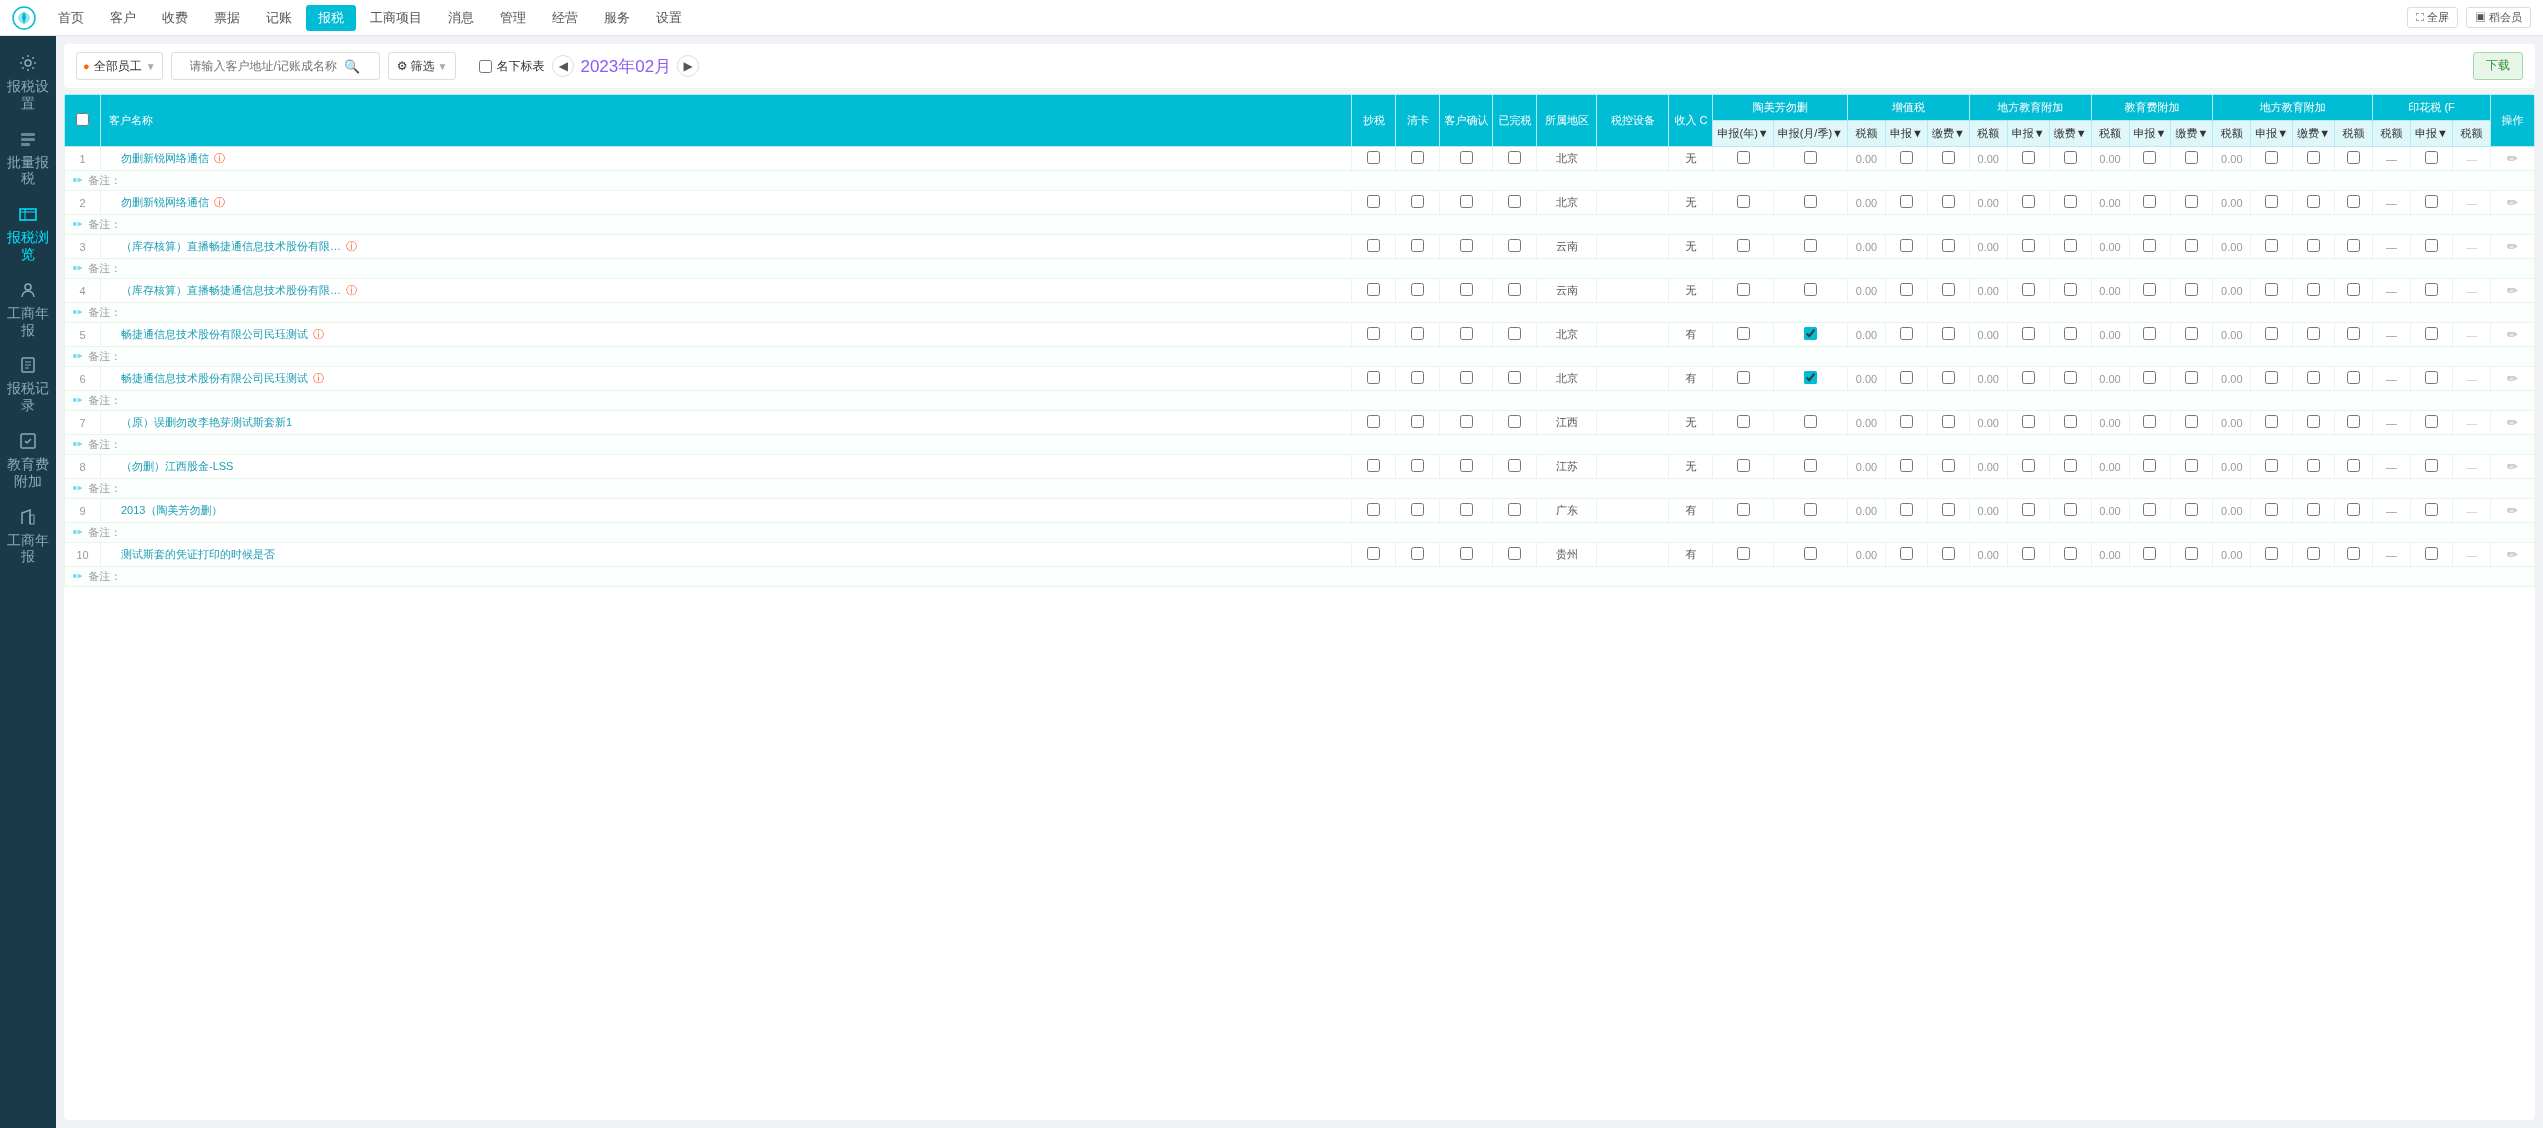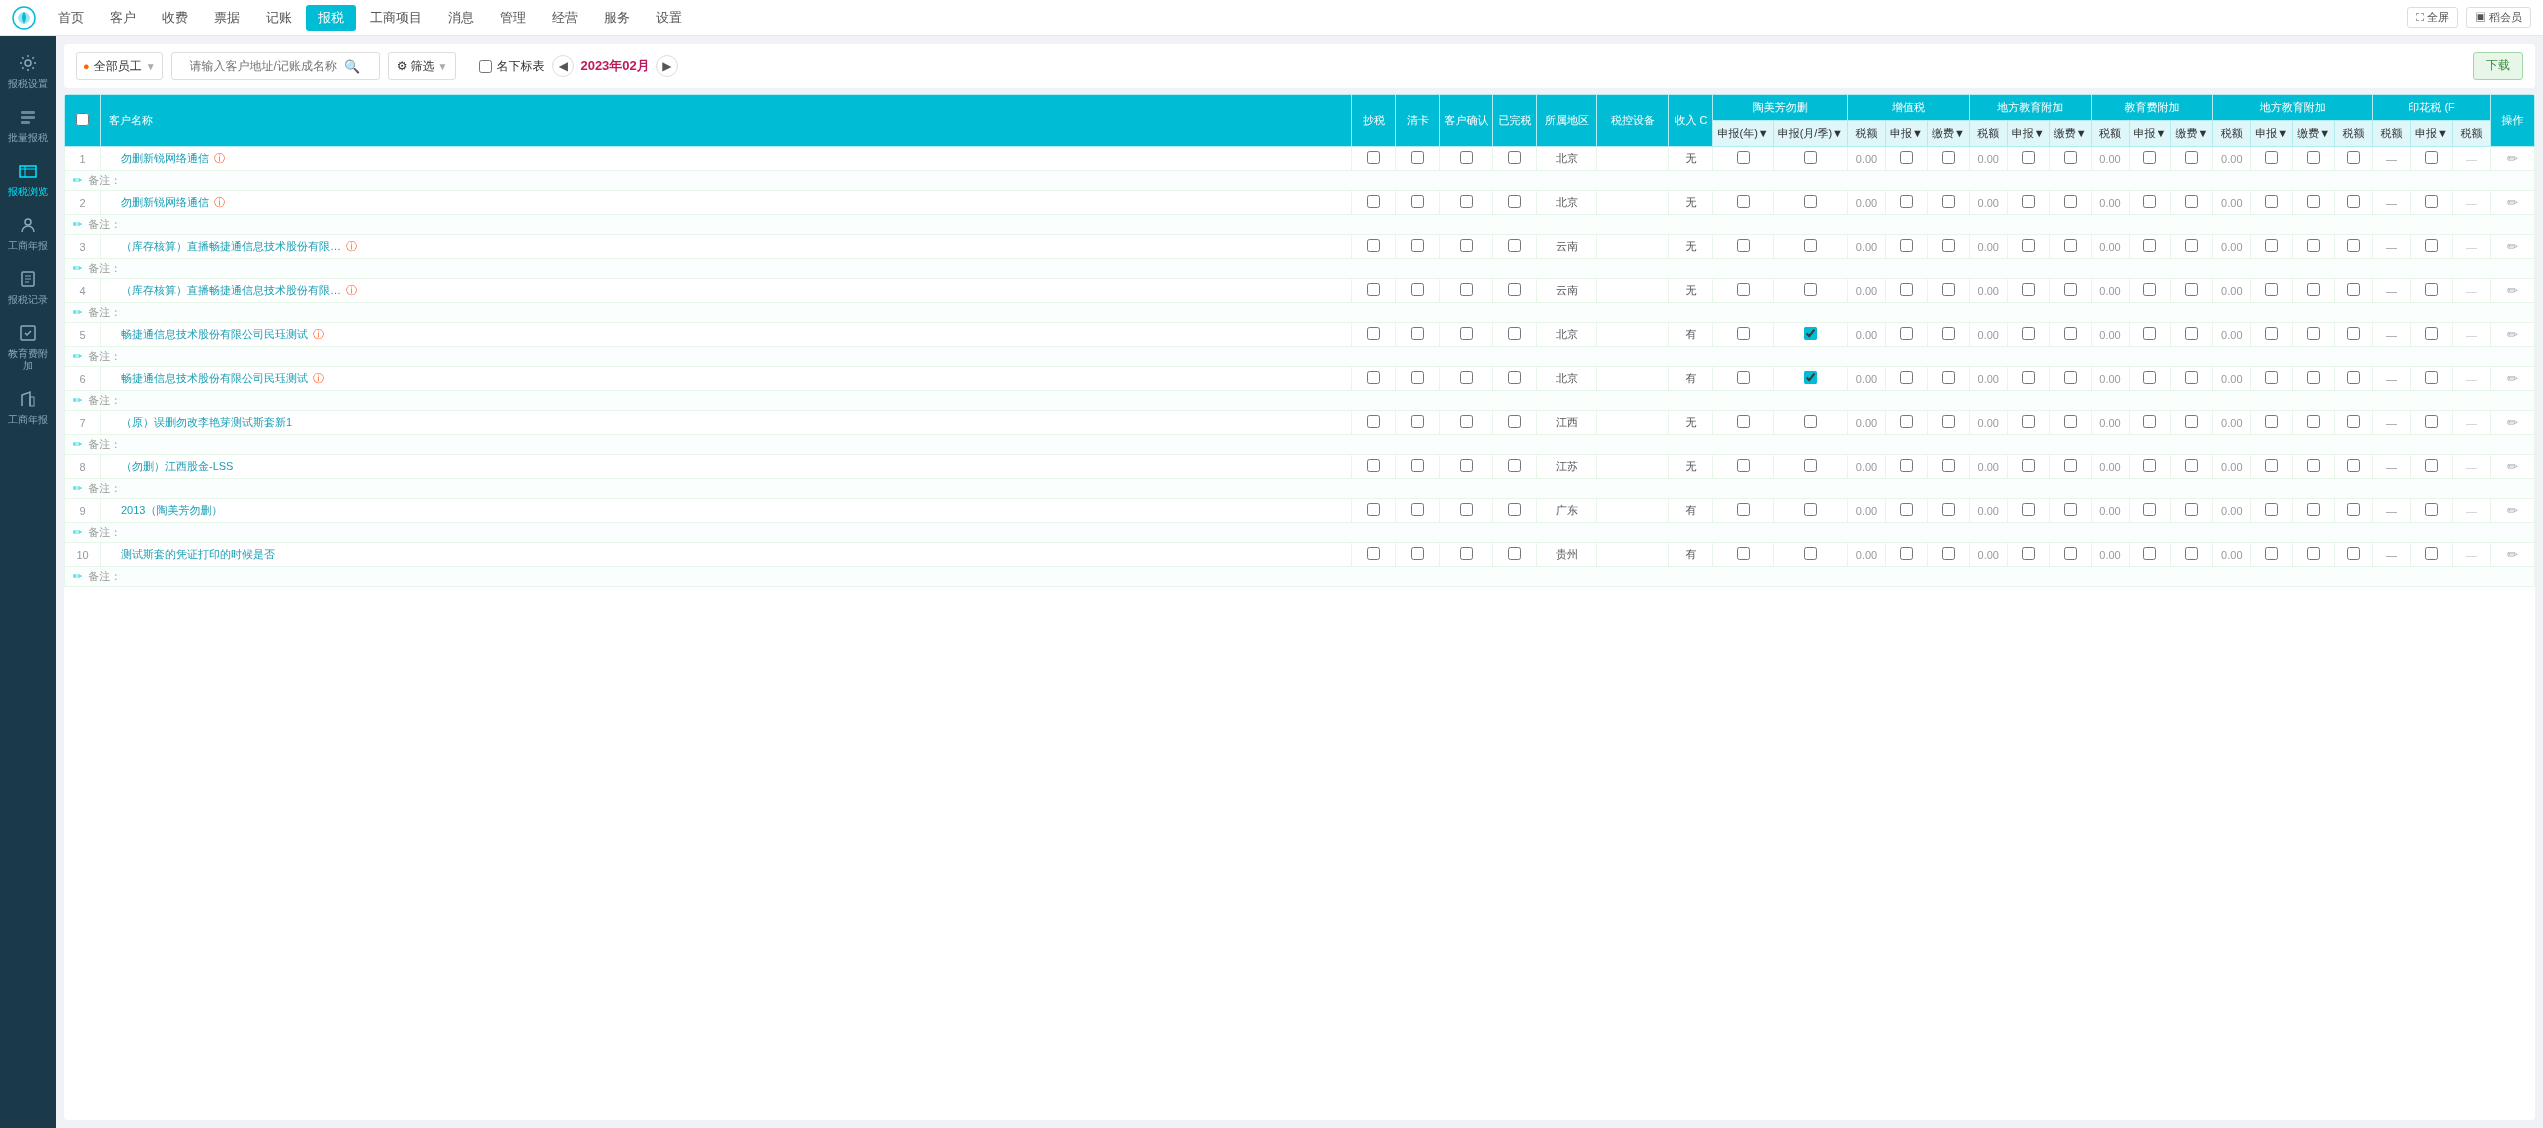--- a/index.html
+++ b/index.html
@@ -16,35 +16,35 @@
 
     
     .main-layout { display: flex; flex: 1; overflow: hidden; }
 
     
     .sidebar { width: 56px; background: #1a3a4a; display: flex; flex-direction: column; align-items: center; padding-top: 8px; flex-shrink: 0; }
     .sidebar-item { width: 100%; display: flex; flex-direction: column; align-items: center; padding: 8px 4px; cursor: pointer; color: #8ab; font-size: 10px; gap: 4px; }
     .sidebar-item.active { color: #00e5ff; }
     .sidebar-icon { width: 22px; height: 22px; display: flex; align-items: center; justify-content: center; }
     .sidebar-icon svg { width: 20px; height: 20px; fill: currentColor; }
-    .sidebar-label { font-size: 10px; text-align: center; line-height: 1.2; }
+    .sidebar-label { font-size: 14px; text-align: center; line-height: 1.2; }
 
     
     .content { flex: 1; display: flex; flex-direction: column; overflow: hidden; padding: 8px; background: #f0f2f5; }
 
     
     .toolbar { background: #fff; padding: 8px 12px; display: flex; align-items: center; gap: 8px; margin-bottom: 6px; border-radius: 4px; flex-shrink: 0; }
     .toolbar-select { border: 1px solid #ddd; border-radius: 3px; padding: 3px 6px; font-size: 12px; background: #fff; display: flex; align-items: center; gap: 4px; cursor: pointer; color: #333; height: 28px; }
     .toolbar-input-wrap { border: 1px solid #ddd; border-radius: 3px; display: flex; align-items: center; padding: 0 18px; height: 28px; background: #fff; min-width: 160px; }
     .toolbar-input-wrap input { border: none; outline: none; font-size: 12px; width: 100%; }
     .filter-btn { border: 1px solid #ddd; border-radius: 3px; padding: 3px 8px; font-size: 12px; cursor: pointer; background: #fff; display: flex; align-items: center; gap: 3px; height: 28px; }
     .checkbox-label { display: flex; align-items: center; gap: 4px; font-size: 12px; cursor: pointer; margin-left: 15px; }
     .nav-arrows { display: flex; align-items: center; gap: 6px; margin-left: auto; }
     .arrow-btn { border: 1px solid #ddd; border-radius: 50%; width: 22px; height: 22px; display: flex; align-items: center; justify-content: center; cursor: pointer; background: #fff; color: #555; font-size: 12px; }
-    .month-label { font-size: 13px; font-weight: bold; color: #be185d; }
+    .month-label { font-size: 17px; font-weight: normal; color: #8b5cf6; }
     .download-btn { margin-left: auto; background: #e8f5e9; border: 1px solid #a5d6a7; color: #388e3c; border-radius: 3px; padding: 4px 12px; cursor: pointer; font-size: 12px; height: 28px; }
 
     
     .table-container { flex: 1; overflow: auto; background: #fff; border-radius: 4px; }
 
     
     table { width: 100%; border-collapse: collapse; font-size: 11px; }
     thead tr th { background: #e0f7fa; color: #333; padding: 5px 4px; text-align: center; border: 1px solid #b2ebf2; font-weight: normal; white-space: nowrap; position: sticky; top: 0; z-index: 10; }
     thead tr:first-child th { background: #00bcd4; color: #fff; }
     .th-group { background: #00bcd4; color: #fff; }

